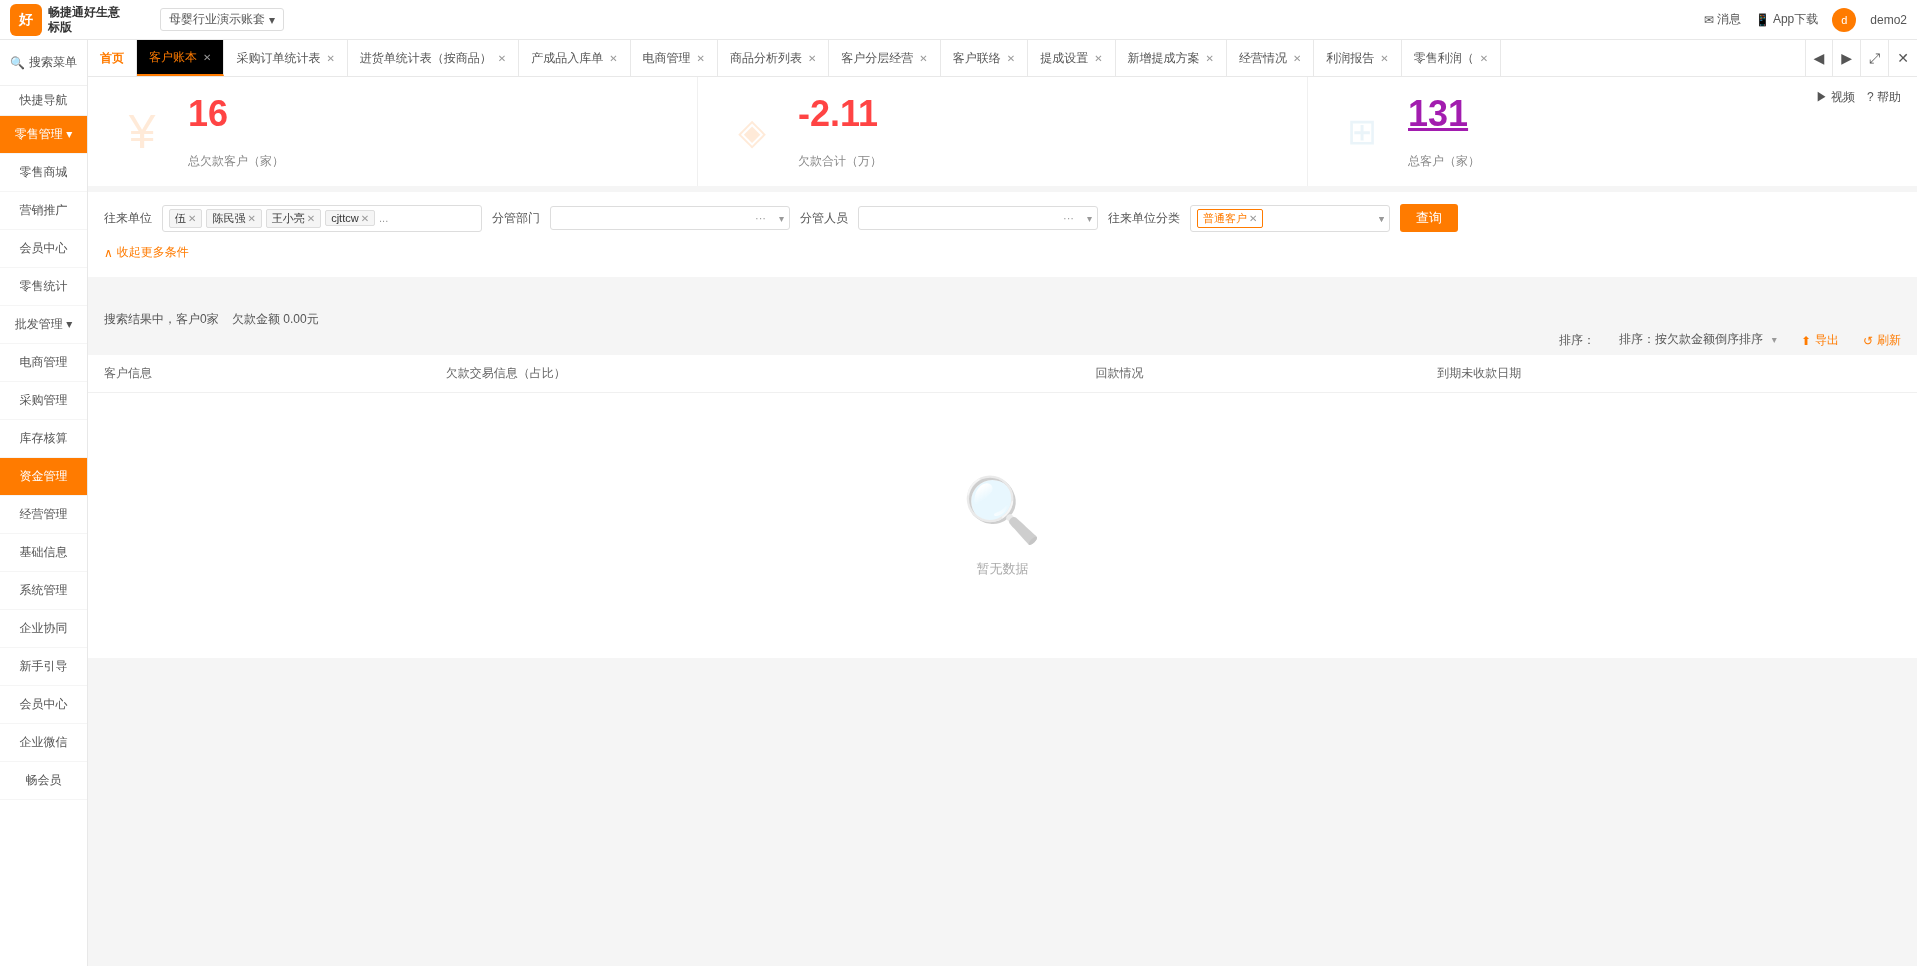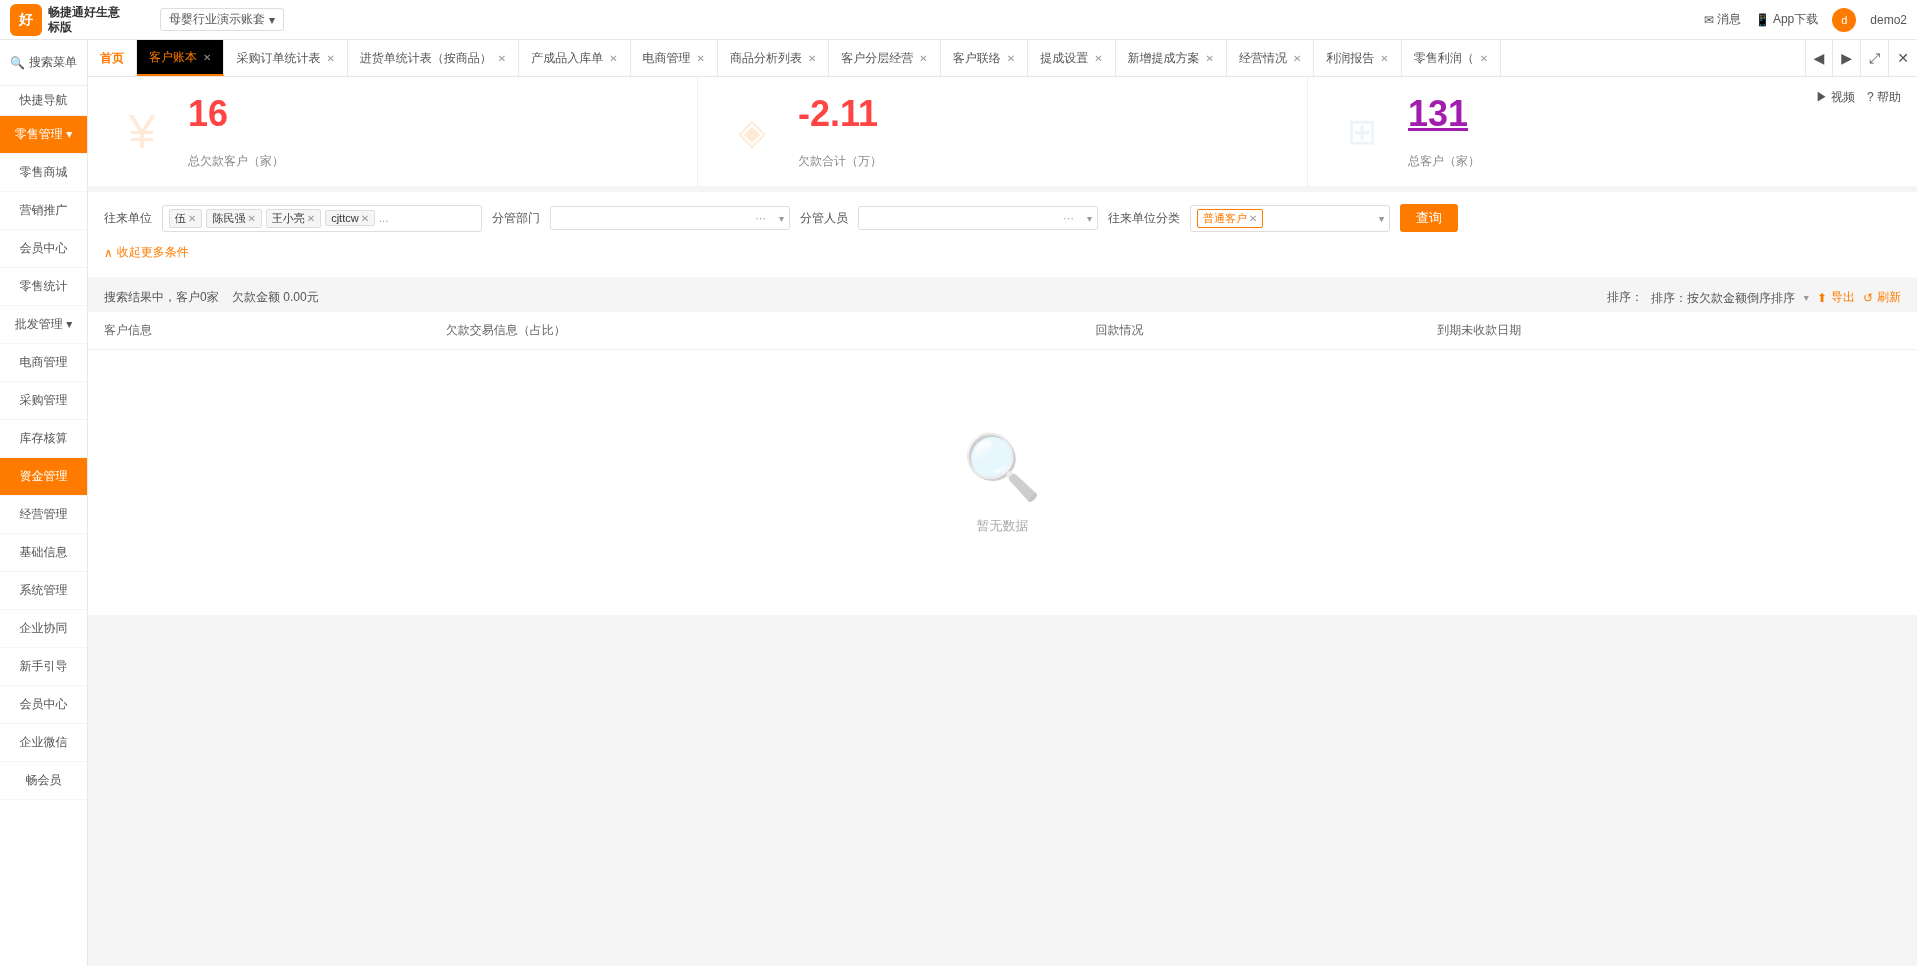--- a/index.html
+++ b/index.html
@@ -56,21 +56,21 @@
     .tag-input { display: flex; align-items: center; flex-wrap: wrap; gap: 4px; border: 1px solid #ddd; border-radius: 3px; padding: 3px 6px; min-width: 320px; background: #fff; }
     .tag { display: flex; align-items: center; gap: 2px; background: #f5f5f5; border: 1px solid #ddd; border-radius: 2px; padding: 1px 5px; font-size: 11px; color: #333; }
     .tag-close { cursor: pointer; color: #999; font-size: 10px; }
     .filter-select { border: 1px solid #ddd; border-radius: 3px; padding: 4px 24px 4px 8px; font-size: 12px; color: #555; background: #fff; appearance: none; position: relative; cursor: pointer; min-width: 180px; }
     .filter-select-wrap { position: relative; display: inline-flex; align-items: center; }
     .filter-select-wrap::after { content: "▾"; position: absolute; right: 6px; font-size: 10px; color: #999; pointer-events: none; }
     .collapse-btn { display: flex; align-items: center; gap: 4px; color: #ff7b00; font-size: 12px; cursor: pointer; margin: 0 auto; }
 
     
     .result-bar { background: #f5f5f5; padding: 6px 16px; display: flex; align-items: center; justify-content: space-between; font-size: 12px; color: #555; }
-    .result-bar-right { display: flex; align-items: center; gap: 8px; }
+    .result-bar-right { display: flex; align-items: flex-start; gap: 24px; margin-top: 43px; }
     .result-action { display: flex; align-items: center; gap: 4px; cursor: pointer; color: #ff7b00; font-size: 12px; }
     .sort-select-wrap { position: relative; display: inline-flex; align-items: center; }
     .sort-select { border: none; background: none; font-size: 12px; color: #555; cursor: pointer; padding-right: 14px; appearance: none; }
     .sort-select-wrap::after { content: "▾"; position: absolute; right: 0; font-size: 10px; color: #999; pointer-events: none; }
 
     
     .data-table { background: #fff; width: 100%; border-collapse: collapse; }
     .data-table th { padding: 10px 16px; text-align: left; font-size: 12px; color: #666; font-weight: normal; border-bottom: 1px solid #f0f0f0; background: #fff; }
     .empty-state { display: flex; flex-direction: column; align-items: center; justify-content: center; padding: 80px 0; background: #fff; }
     .empty-icon { font-size: 64px; opacity: 0.3; margin-bottom: 12px; }

